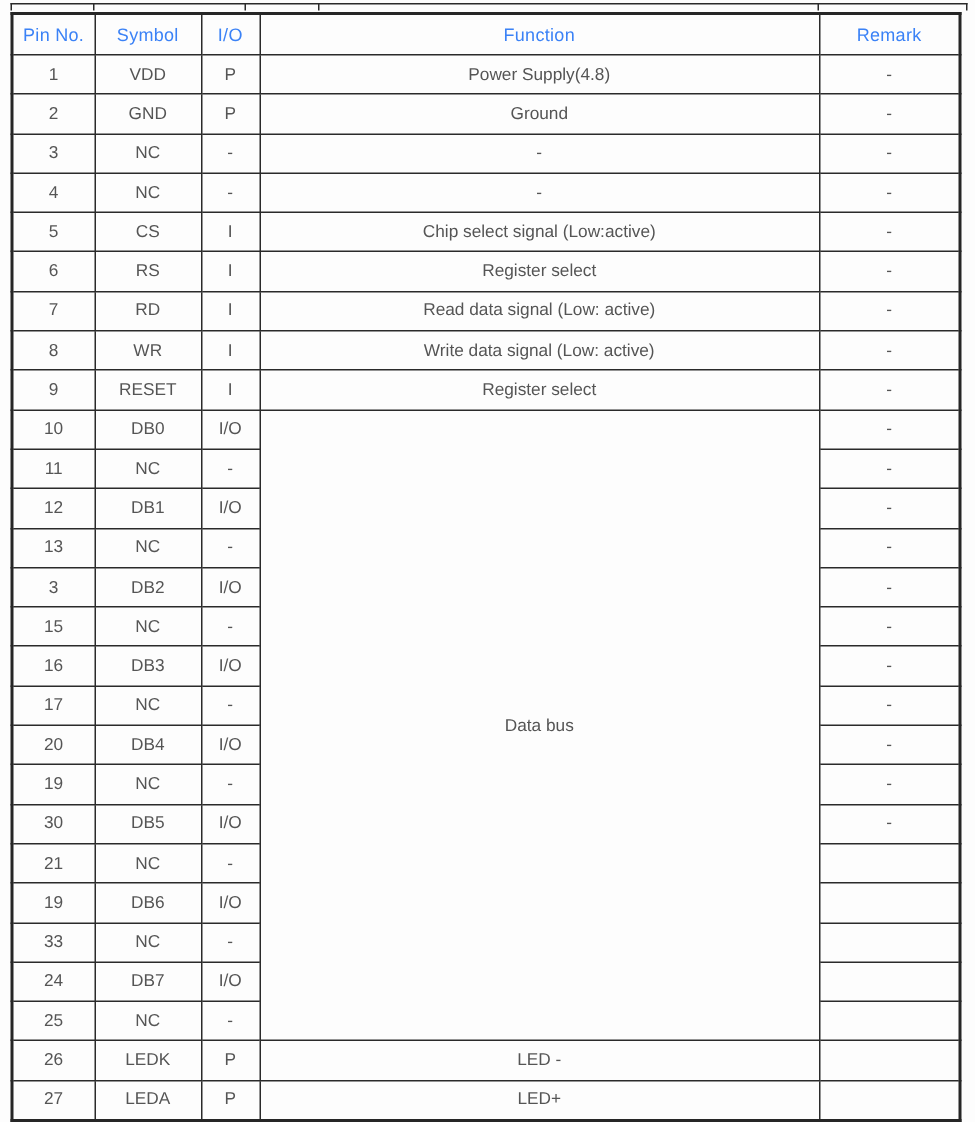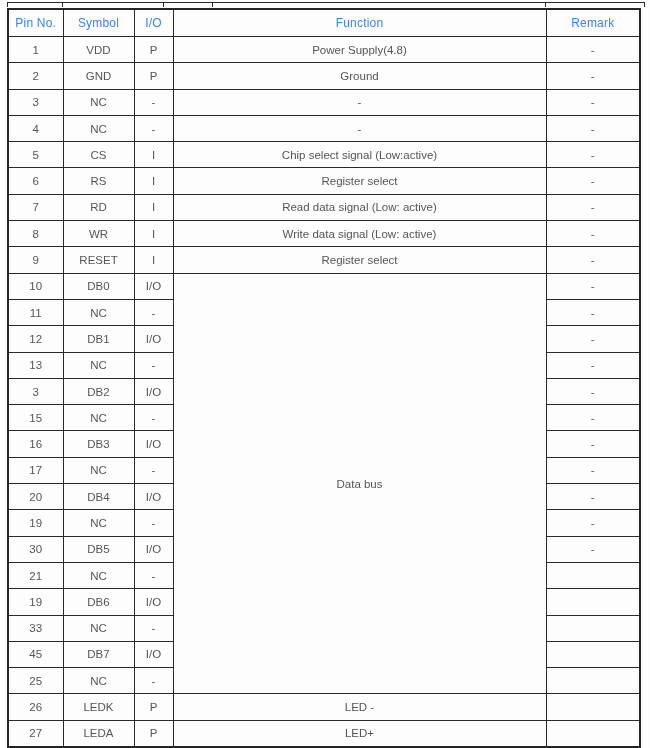--- a/index.html
+++ b/index.html
@@ -240,21 +240,21 @@
           <td>I/O</td>
           <td></td>
         </tr>
         <tr>
           <td>33</td>
           <td>NC</td>
           <td>-</td>
           <td></td>
         </tr>
         <tr>
-          <td>45</td>
+          <td>24</td>
           <td>DB7</td>
           <td>I/O</td>
           <td></td>
         </tr>
         <tr>
           <td>25</td>
           <td>NC</td>
           <td>-</td>
           <td></td>
         </tr>

